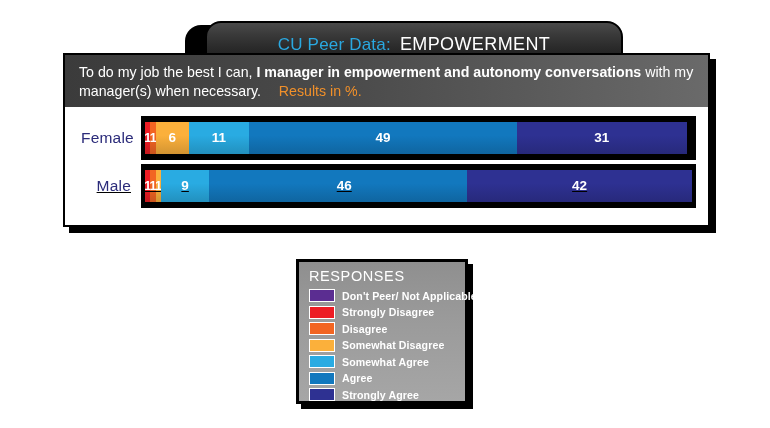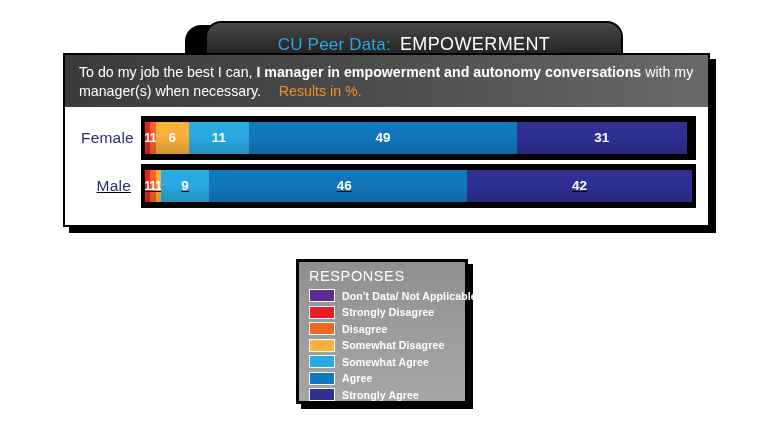--- a/index.html
+++ b/index.html
@@ -281,21 +281,21 @@
       </div>
     </div>
 </div>
 
 <div id="legend-shadow"></div>
 <div id="legend">
   <div id="legend-title">RESPONSES</div>
   <div id="legend-items">
       <div class="legend-item">
         <span class="legend-swatch" style="background: rgb(91, 45, 145);"></span>
-        <span class="legend-label">Don't Data/ Not Applicable</span>
+        <span class="legend-label">Don't Peer/ Not Applicable</span>
       </div>
       <div class="legend-item">
         <span class="legend-swatch" style="background: rgb(237, 28, 36);"></span>
         <span class="legend-label">Strongly Disagree</span>
       </div>
       <div class="legend-item">
         <span class="legend-swatch" style="background: rgb(242, 101, 34);"></span>
         <span class="legend-label">Disagree</span>
       </div>
       <div class="legend-item">

